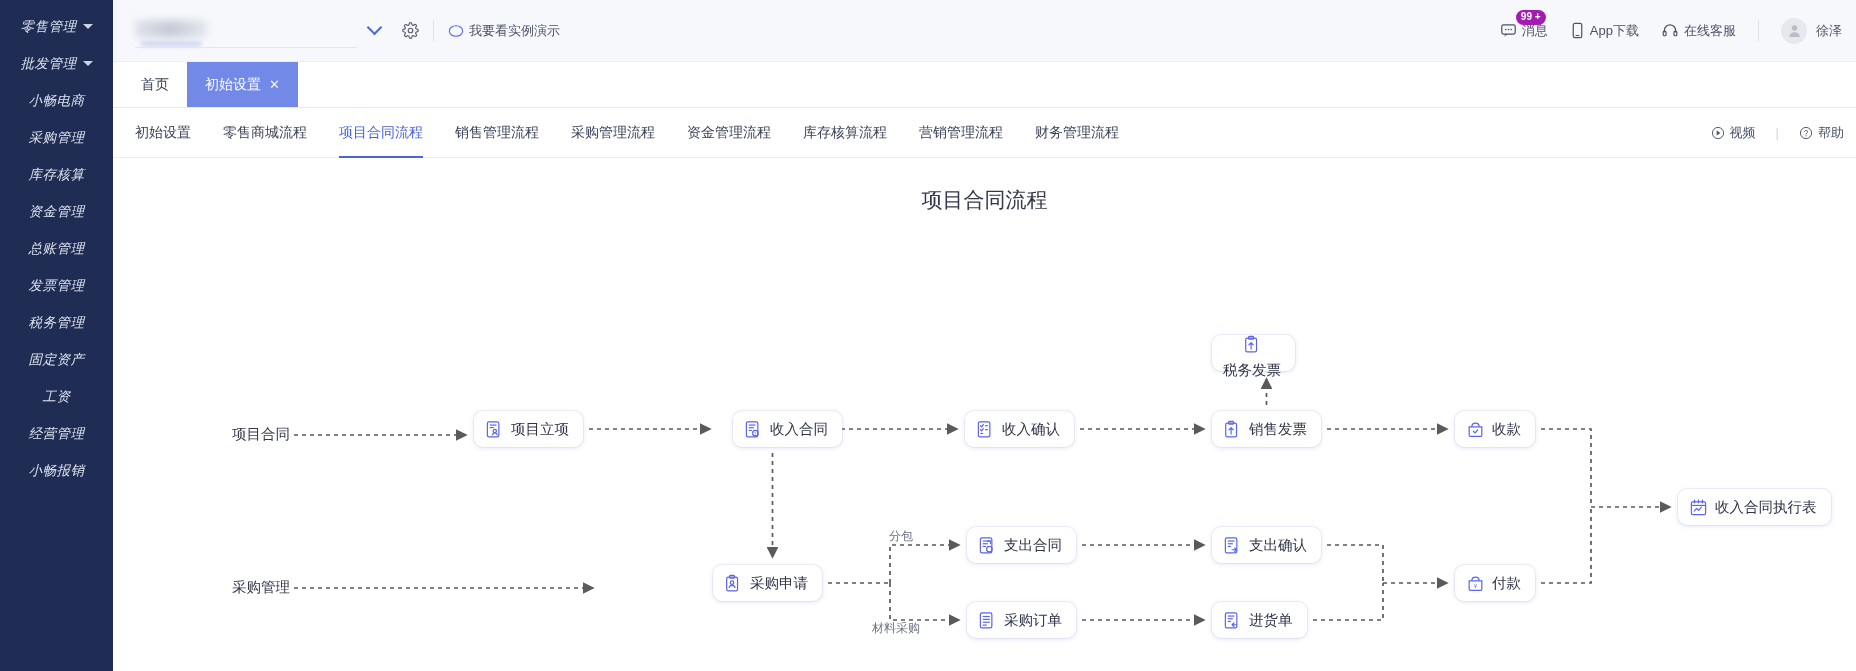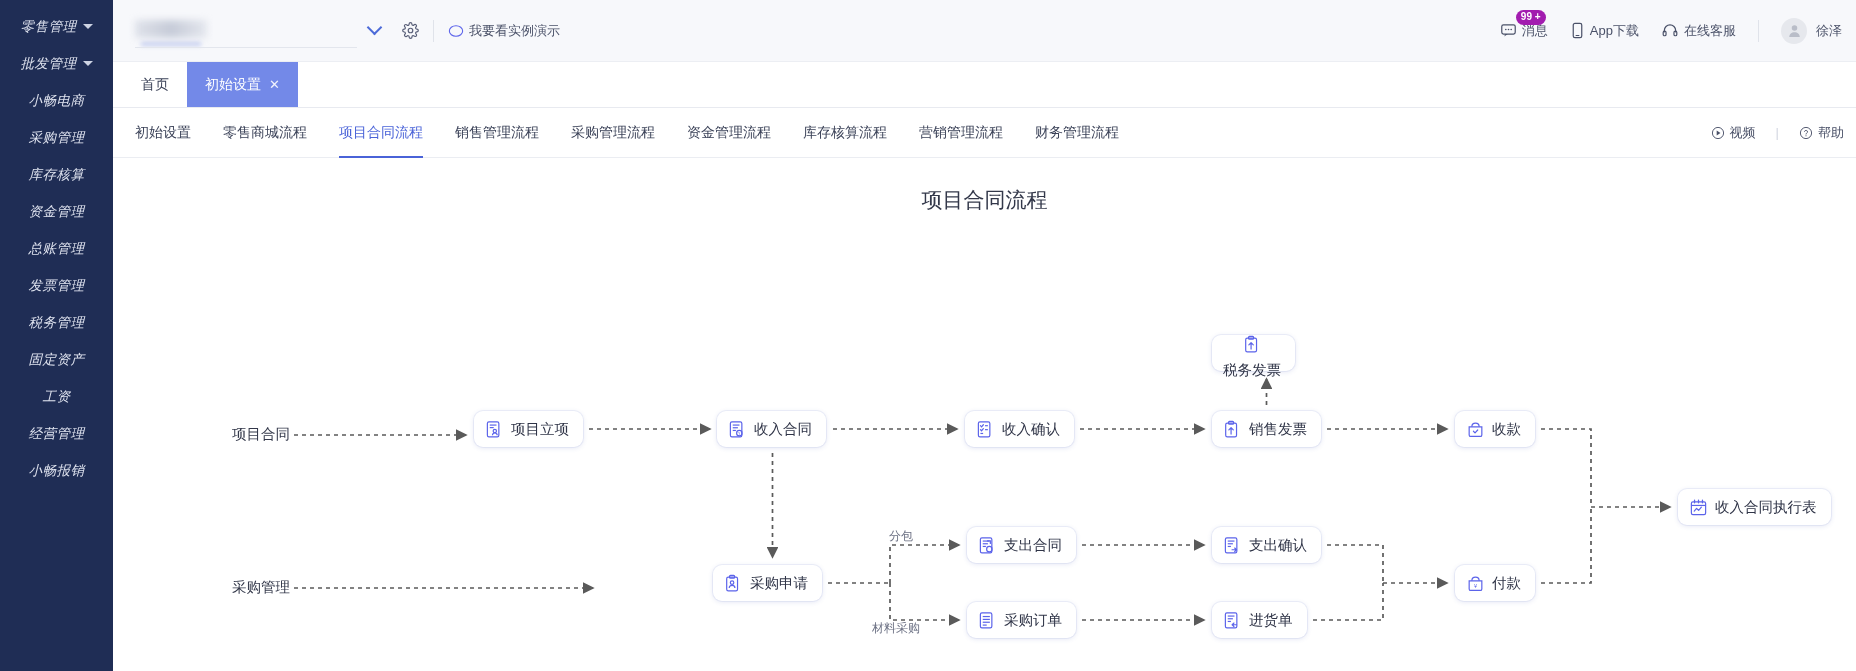--- a/index.html
+++ b/index.html
@@ -363,21 +363,21 @@
           <div class="node" style="left: 361px; top: 253px;">
             <span class="ic"><svg width="19" height="19" viewBox="0 0 24 24">
                 <rect x="3" y="2.4" width="14.5" height="19" rx="2" fill="none" stroke="#5b63ea" stroke-width="1.5"></rect>
                 <line x1="6" y1="6.4" x2="14.5" y2="6.4" stroke="#5b63ea" stroke-width="1.5"></line>
                 <line x1="6" y1="9.6" x2="11" y2="9.6" stroke="#5b63ea" stroke-width="1.5"></line>
                 <circle cx="12.4" cy="14" r="2.1" fill="none" stroke="#5b63ea" stroke-width="1.5"></circle>
                 <path d="M9.4 19.2c0-1.7 1.3-2.8 3-2.8s3 1.1 3 2.8" fill="none" stroke="#5b63ea" stroke-width="1.5"></path>
               </svg></span>
             <span>项目立项</span>
           </div>
-          <div class="node" style="left: 604px; top: 253px;">
+          <div class="node" style="left: 620px; top: 253px;">
             <span class="ic"><svg width="19" height="19" viewBox="0 0 24 24">
                 <rect x="3" y="2.4" width="14.5" height="19" rx="2" fill="none" stroke="#5b63ea" stroke-width="1.5"></rect>
                 <line x1="6" y1="6.4" x2="14.5" y2="6.4" stroke="#5b63ea" stroke-width="1.5"></line>
                 <line x1="6" y1="9.8" x2="12.5" y2="9.8" stroke="#5b63ea" stroke-width="1.5"></line>
                 <line x1="6" y1="13.2" x2="10" y2="13.2" stroke="#5b63ea" stroke-width="1.5"></line>
                 <circle cx="14.3" cy="16.6" r="3.4" fill="none" stroke="#5b63ea" stroke-width="1.5"></circle>
                 <text x="14.3" y="18.4" font-size="4.6" fill="#5b63ea" text-anchor="middle">¥</text>
               </svg></span>
             <span>收入合同</span>
           </div>

